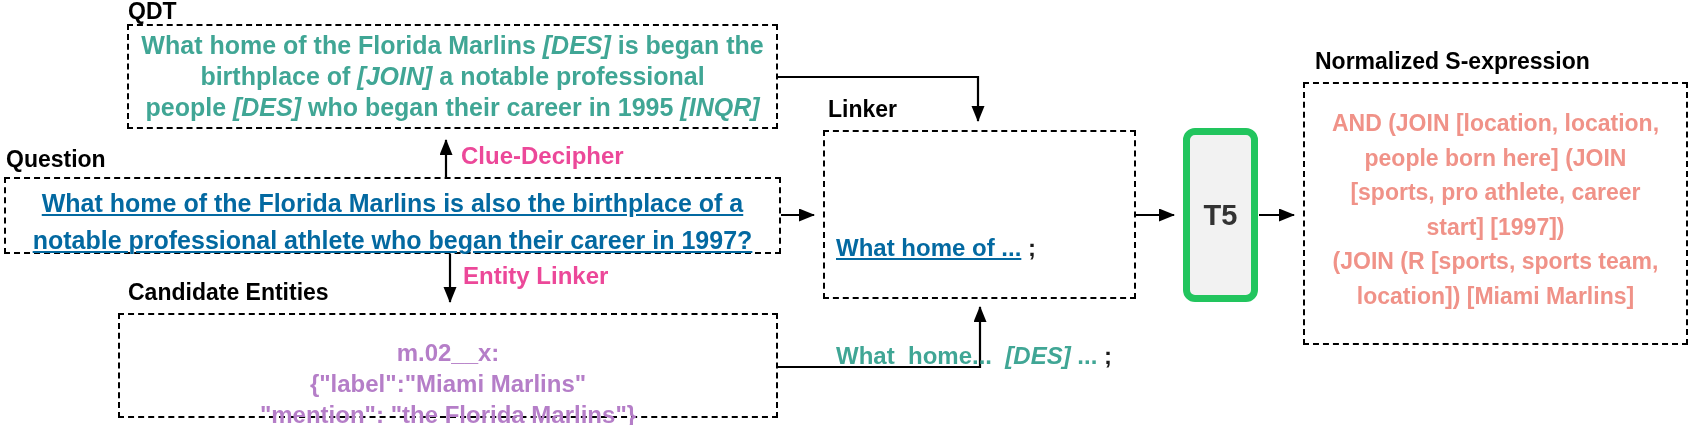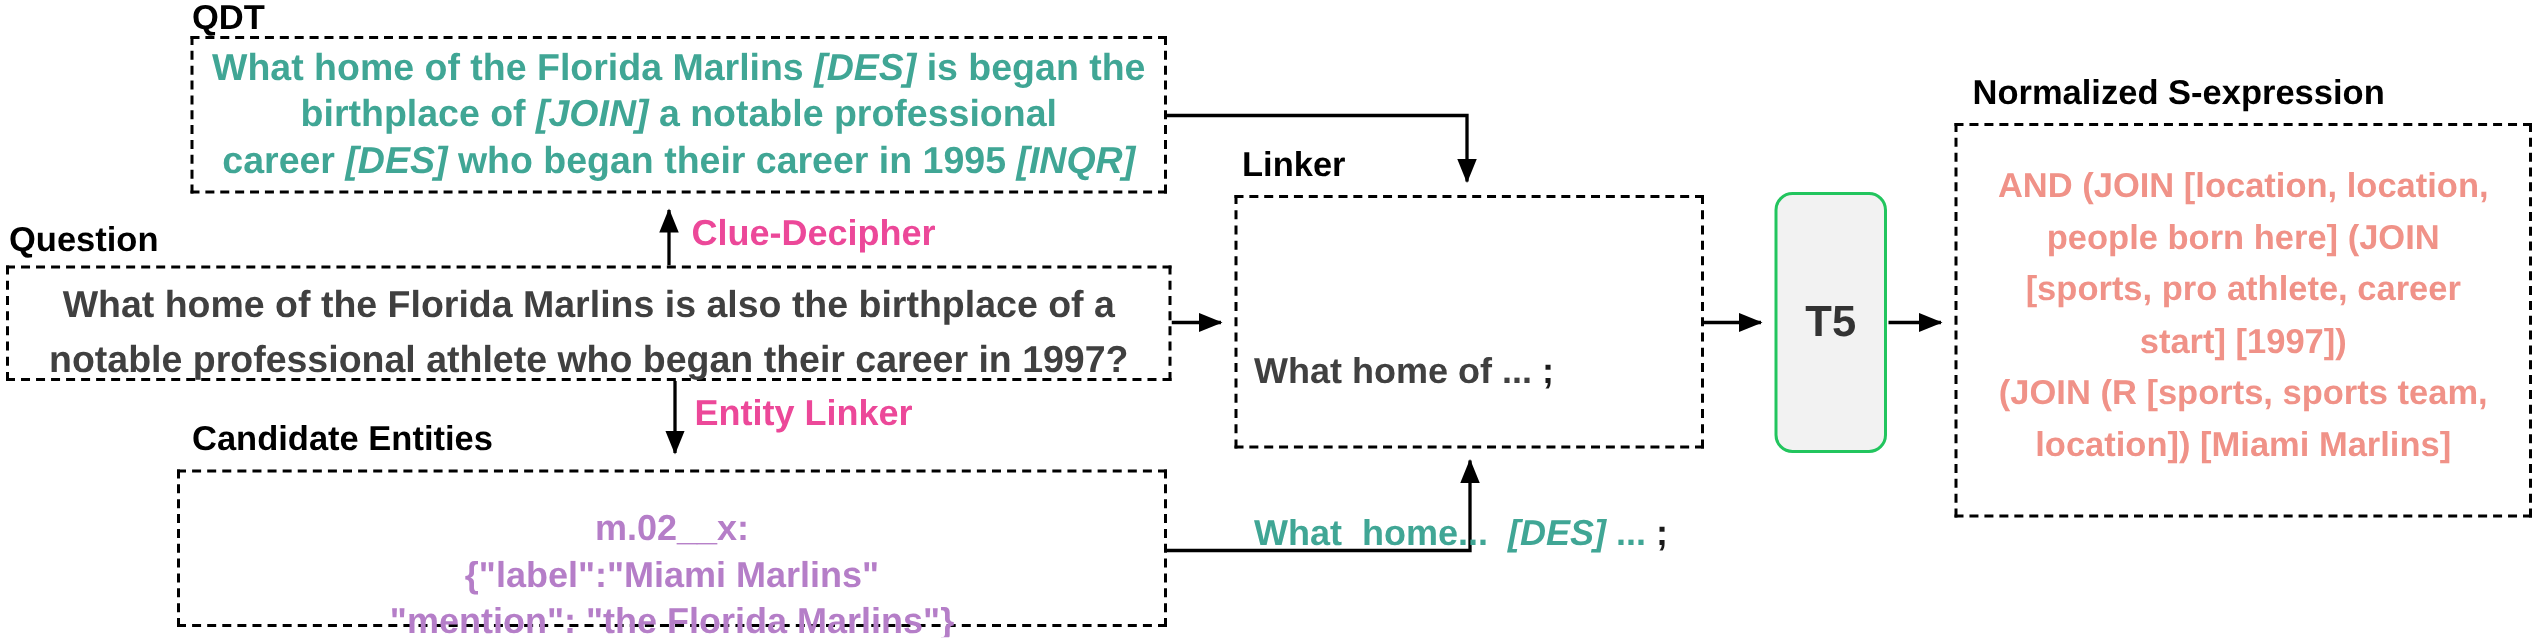--- a/index.html
+++ b/index.html
@@ -25,33 +25,33 @@
   }
   .arrow-label{
     position:absolute;
     font-weight:bold;
     font-size:24px;
     color:#ec4899;
     white-space:nowrap;
   }
   .txt{font-weight:bold;text-align:center;}
   .teal{color:#40A695;}
-  .blue{color:#404040;}
+  .blue{color:#0369a1;text-decoration:underline;}
   .purple{color:#B57EC8;}
   .salmon{color:#F09288;}
   .blacktxt{color:#1a1a1a;}
   .tag{font-style:italic;}
   .qdt-text{position:absolute;left:127px;top:30px;width:651px;font-size:25px;line-height:31px;}
   .question-text{position:absolute;left:5px;top:185px;width:775px;font-size:25px;line-height:37px;}
   .cand-text{position:absolute;left:118px;top:321px;width:660px;font-size:24px;line-height:31px;margin-top:16px;}
   .input-text{position:absolute;left:836px;top:158px;width:300px;font-size:24px;line-height:36px;text-align:left;white-space:pre;}
   .sexpr-text{position:absolute;left:1305px;top:106px;width:381px;font-size:23px;line-height:34.5px;}
   #t5-box{
     position:absolute;left:1183px;top:128px;width:75px;height:174px;
-    background:#F2F2F2;border:2px solid #22c55e;border-radius:12px;
+    background:#F2F2F2;border:7px solid #22c55e;border-radius:12px;
     box-sizing:border-box;display:flex;align-items:center;justify-content:center;
     font-weight:bold;font-size:29px;color:#333;
   }
   svg.arrows{position:absolute;left:0;top:0;pointer-events:none;}
 </style>
 </head>
 <body>
 
 <div id="canvas">
 
@@ -68,21 +68,21 @@
     <line x1="450" y1="253" x2="450" y2="302" stroke="#000" stroke-width="2.2" marker-end="url(#arr)"></line>
     <line x1="1136" y1="215" x2="1174" y2="215" stroke="#000" stroke-width="2.2" marker-end="url(#arr)"></line>
     <line x1="1259" y1="215" x2="1294" y2="215" stroke="#000" stroke-width="2.2" marker-end="url(#arr)"></line>
   </svg>
 
   <div class="box-label" style="left:128px;top:-2px;">QDT</div>
   <div class="dashed-box" style="left:127px;top:24px;width:651px;height:105px;"></div>
   <div class="txt teal qdt-text">
     <div><span>What home of the Florida Marlins </span><span class="tag">[DES]</span><span> is began the</span></div>
     <div><span>birthplace of </span><span class="tag">[JOIN]</span><span> a notable professional</span></div>
-    <div><span>career </span><span class="tag">[DES]</span><span> who began their career in 1995 </span><span class="tag">[INQR]</span></div>
+    <div><span>people </span><span class="tag">[DES]</span><span> who began their career in 1995 </span><span class="tag">[INQR]</span></div>
   </div>
 
   <div class="box-label" style="left:6px;top:146px;">Question</div>
   <div class="arrow-label" style="left:461px;top:142px;">Clue-Decipher</div>
   <div class="dashed-box" style="left:4px;top:177px;width:777px;height:77px;"></div>
   <div class="txt blue question-text">
     <div>What home of the Florida Marlins is also the birthplace of a</div>
     <div>notable professional athlete who began their career in 1997?</div>
   </div>
 

